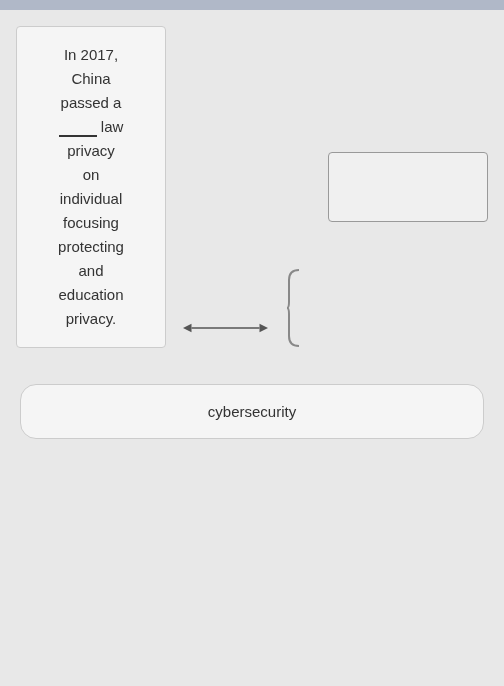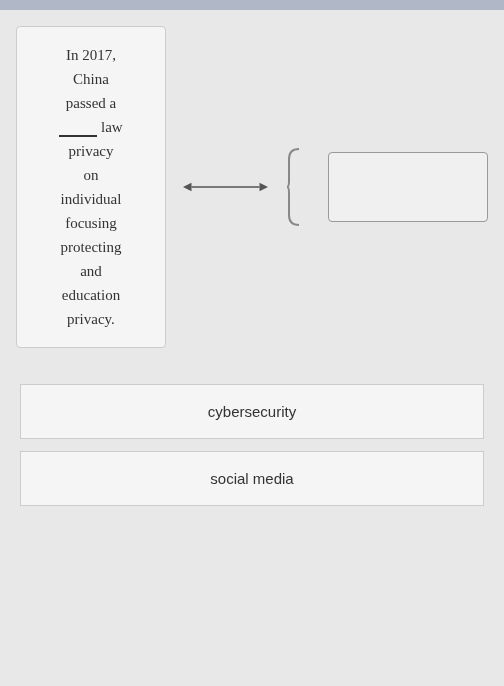--- a/index.html
+++ b/index.html
@@ -15,24 +15,23 @@
       font-family: Arial, sans-serif;
       font-size: 15px;
       color: #333;
       overflow-x: hidden;
     }
 
     .top-section {
       background-color: #e8e8e8;
       padding: 16px 16px 20px 16px;
       display: flex;
-      align-items: center;
+      align-items: flex-end;
       gap: 17px;
       min-height: 340px;
-      font-family: Liberation Serif, serif;
     }
 
     .text-card {
       background-color: #f5f5f5;
       border: 1px solid #ccc;
       border-radius: 4px;
       padding: 16px 14px;
       width: 150px;
       min-width: 150px;
       text-align: center;
@@ -78,21 +77,21 @@
       background-color: #e8e8e8;
       padding: 16px 20px 20px 20px;
       display: flex;
       flex-direction: column;
       gap: 12px;
     }
 
     .option-button {
       background-color: #f5f5f5;
       border: 1px solid #ccc;
-      border-radius: 0;
+      border-radius: 16px;
       padding: 18px 20px;
       text-align: center;
       font-size: 15px;
       color: #333;
       cursor: pointer;
       width: 100%;
       display: block;
     }
 
     .top-bar {
@@ -135,14 +134,13 @@
     <svg width="18" height="80" viewBox="0 0 18 80" xmlns="http://www.w3.org/2000/svg">
       <path d="M14,2 Q4,2 4,12 L4,34 Q4,40 2,40 Q4,40 4,46 L4,68 Q4,78 14,78" fill="none" stroke="#888" stroke-width="2"></path>
     </svg>
   </div>
 
   <div class="answer-box"></div>
 </div>
 
 <div class="bottom-section">
   <button class="option-button">cybersecurity</button>
-  <button class="option-button">social media</button>
 </div>
 
 </body></html>

